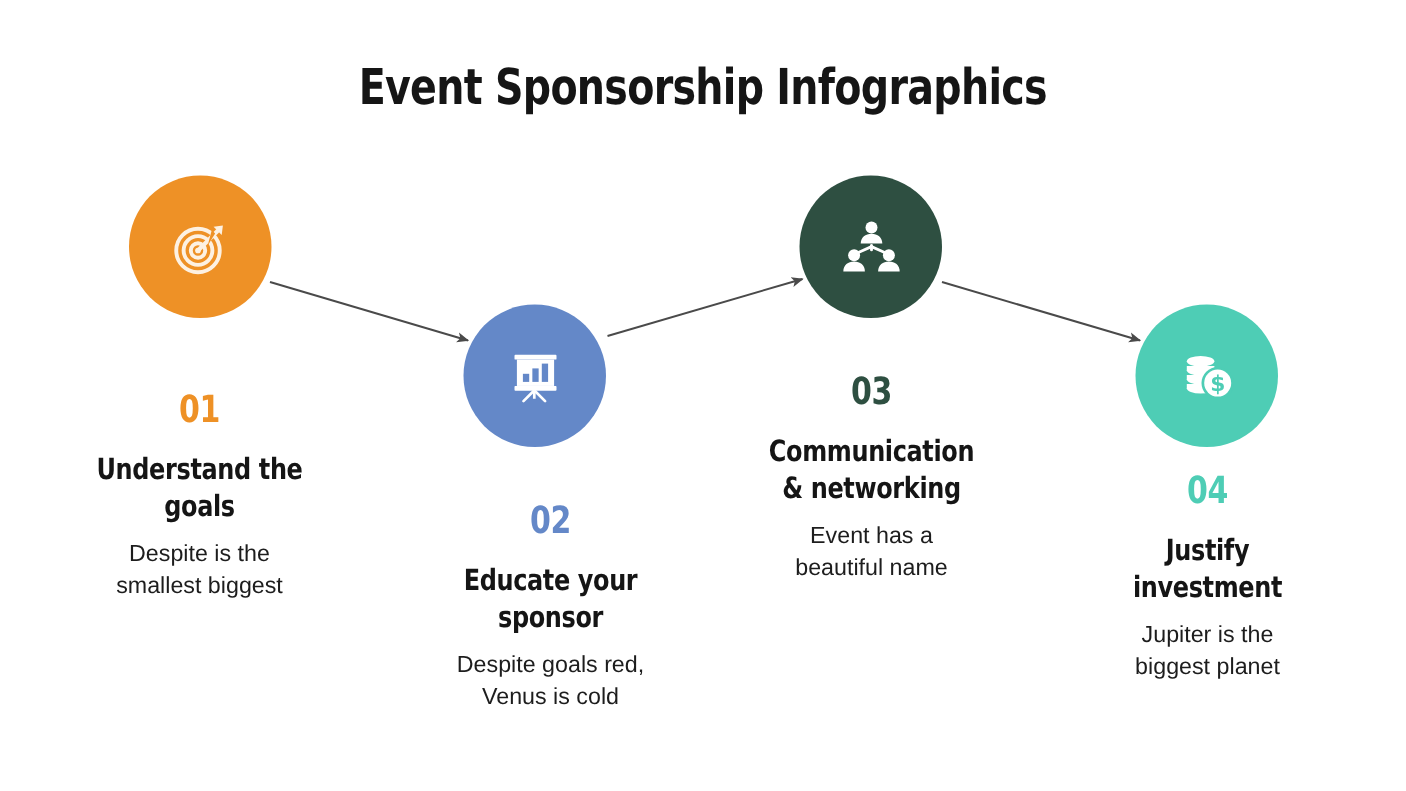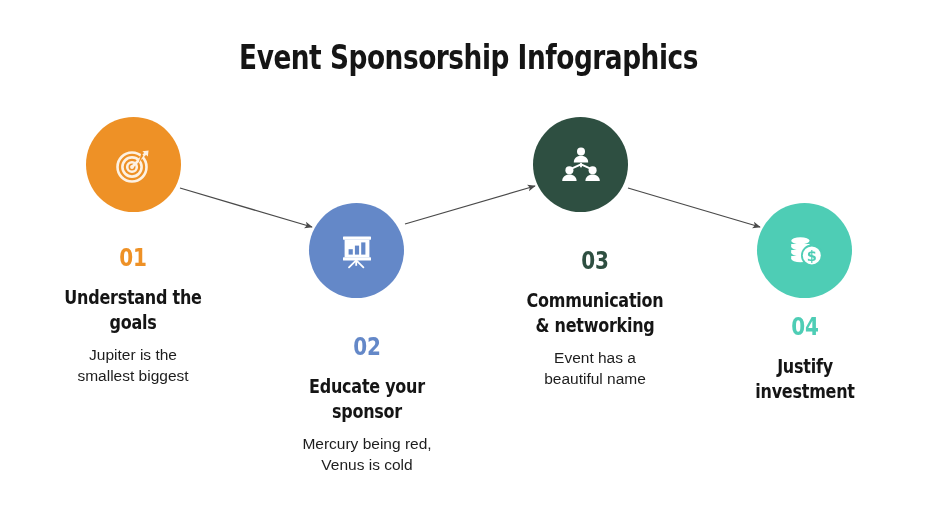--- a/index.html
+++ b/index.html
@@ -89,23 +89,23 @@
   .step-desc {
     font-family: "Liberation Sans", sans-serif;
     font-weight: normal;
     font-size: 15.5px;
     line-height: 21px;
     color: #1d1d1d;
     margin-top: 9px;
   }
 
   
-  #block-1 { left: 18px;  top: 244px; }
+  #block-1 { left: 18px;  top: 259px; }
   #block-2 { left: 252px; top: 333px; }
-  #block-3 { left: 480px; top: 247px; }
+  #block-3 { left: 466px; top: 247px; }
   #block-4 { left: 690px; top: 313px; }
 
   #circle-1 { left: 86px;  top: 117px; background: #ee9126; }
   #circle-2 { left: 309px; top: 203px; background: #6488c8; }
   #circle-3 { left: 533px; top: 117px; background: #2e4f41; }
   #circle-4 { left: 757px; top: 203px; background: #4ecdb5; }
 </style>
 </head>
 <body>
 
@@ -194,33 +194,33 @@
     </span>
   </div>
 
   <div id="block-1" class="text-block">
     <div class="step-number" style="color:#ee9126;">01</div>
     <div class="step-heading">
       <div>Understand the</div>
       <div>goals</div>
     </div>
     <div class="step-desc">
-      <div>Jupiter is the</div>
+      <div>Despite is the</div>
       <div>smallest biggest</div>
     </div>
   </div>
 
   <div id="block-2" class="text-block">
     <div class="step-number" style="color:#6488c8;">02</div>
     <div class="step-heading">
       <div>Educate your</div>
       <div>sponsor</div>
     </div>
     <div class="step-desc">
-      <div>Mercury being red,</div>
+      <div>Despite goals red,</div>
       <div>Venus is cold</div>
     </div>
   </div>
 
   <div id="block-3" class="text-block">
     <div class="step-number" style="color:#2e4f41;">03</div>
     <div class="step-heading">
       <div>Communication</div>
       <div>&amp; networking</div>
     </div>
@@ -229,15 +229,19 @@
       <div>beautiful name</div>
     </div>
   </div>
 
   <div id="block-4" class="text-block">
     <div class="step-number" style="color:#4ecdb5;">04</div>
     <div class="step-heading">
       <div>Justify</div>
       <div>investment</div>
     </div>
+    <div class="step-desc">
+      <div>Jupiter is the</div>
+      <div>biggest planet</div>
+    </div>
   </div>
 
 </div>
 
 </body></html>

